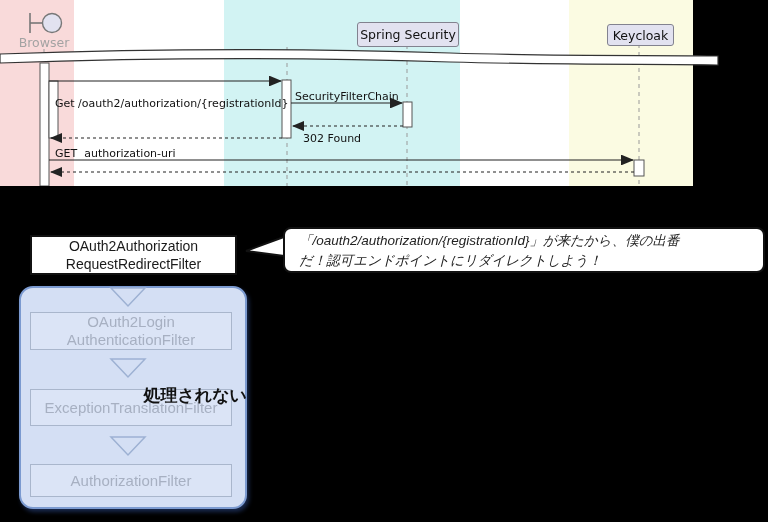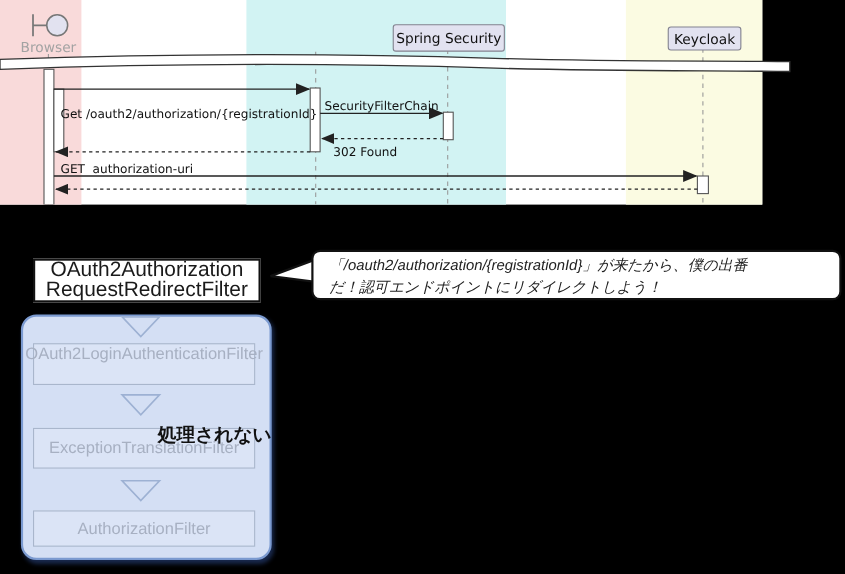--- a/index.html
+++ b/index.html
@@ -14,29 +14,29 @@
   .lane-keycloak{left:569px;width:124px;background:#fbfbe2;}
   .svg-layer{left:0;top:0;pointer-events:none;}
   .pbox{background:#e2e2f0;border:1px solid #82828f;border-radius:3px;
         display:flex;flex-direction:column;align-items:center;justify-content:center;
         font-family:"DejaVu Sans",sans-serif;font-size:12.5px;color:#111;line-height:15px;text-align:center;}
   .actor-label{font-family:"DejaVu Sans",sans-serif;font-size:12.5px;color:#a3a3a3;text-align:center;}
   .msg{font-family:"DejaVu Sans",sans-serif;font-size:11px;color:#111;white-space:pre;}
   
   .active-filter{left:30px;top:235px;width:207px;height:40px;background:#fff;border:2px solid #111;
         box-sizing:border-box;display:flex;flex-direction:column;align-items:center;justify-content:center;
-        font-size:19px;line-height:18px;color:#1a1a1a;text-align:center;}
+        font-size:14px;line-height:18px;color:#1a1a1a;text-align:center;}
   .callout{left:283px;top:227px;width:482px;height:46px;background:#fff;border:2px solid #111;
         border-radius:8px;box-sizing:border-box;padding:2px 8px 2px 14px;
         font-size:13.5px;line-height:20px;color:#222;font-style:italic;}
   .chain{left:19px;top:286px;width:228px;height:223px;background:#d4dff4;border:2px solid #7b9ad0;
         border-radius:14px;box-sizing:border-box;box-shadow:2px 3px 4px rgba(45,75,140,0.55);}
   .fbox{left:30px;width:202px;background:#dbe4f6;border:1px solid #a9b6cc;box-sizing:border-box;
         color:#a7b0c2;font-size:15px;text-align:center;}
-  .fbox1{top:312px;height:38px;display:flex;flex-direction:row;align-items:flex-start;justify-content:center;line-height:18px;}
+  .fbox1{top:312px;height:38px;display:flex;flex-direction:column;align-items:center;justify-content:center;line-height:18px;}
   .fbox2{top:389px;height:37px;line-height:35px;}
   .fbox3{top:464px;height:33px;line-height:31px;}
   .skip-note{left:19px;top:384px;width:228px;text-align:right;font-size:17px;color:#111;font-weight:700;}
 </style>
 </head>
 <body>
 
 <div class="stage">
 
   <div class="abs seq-base"></div>

